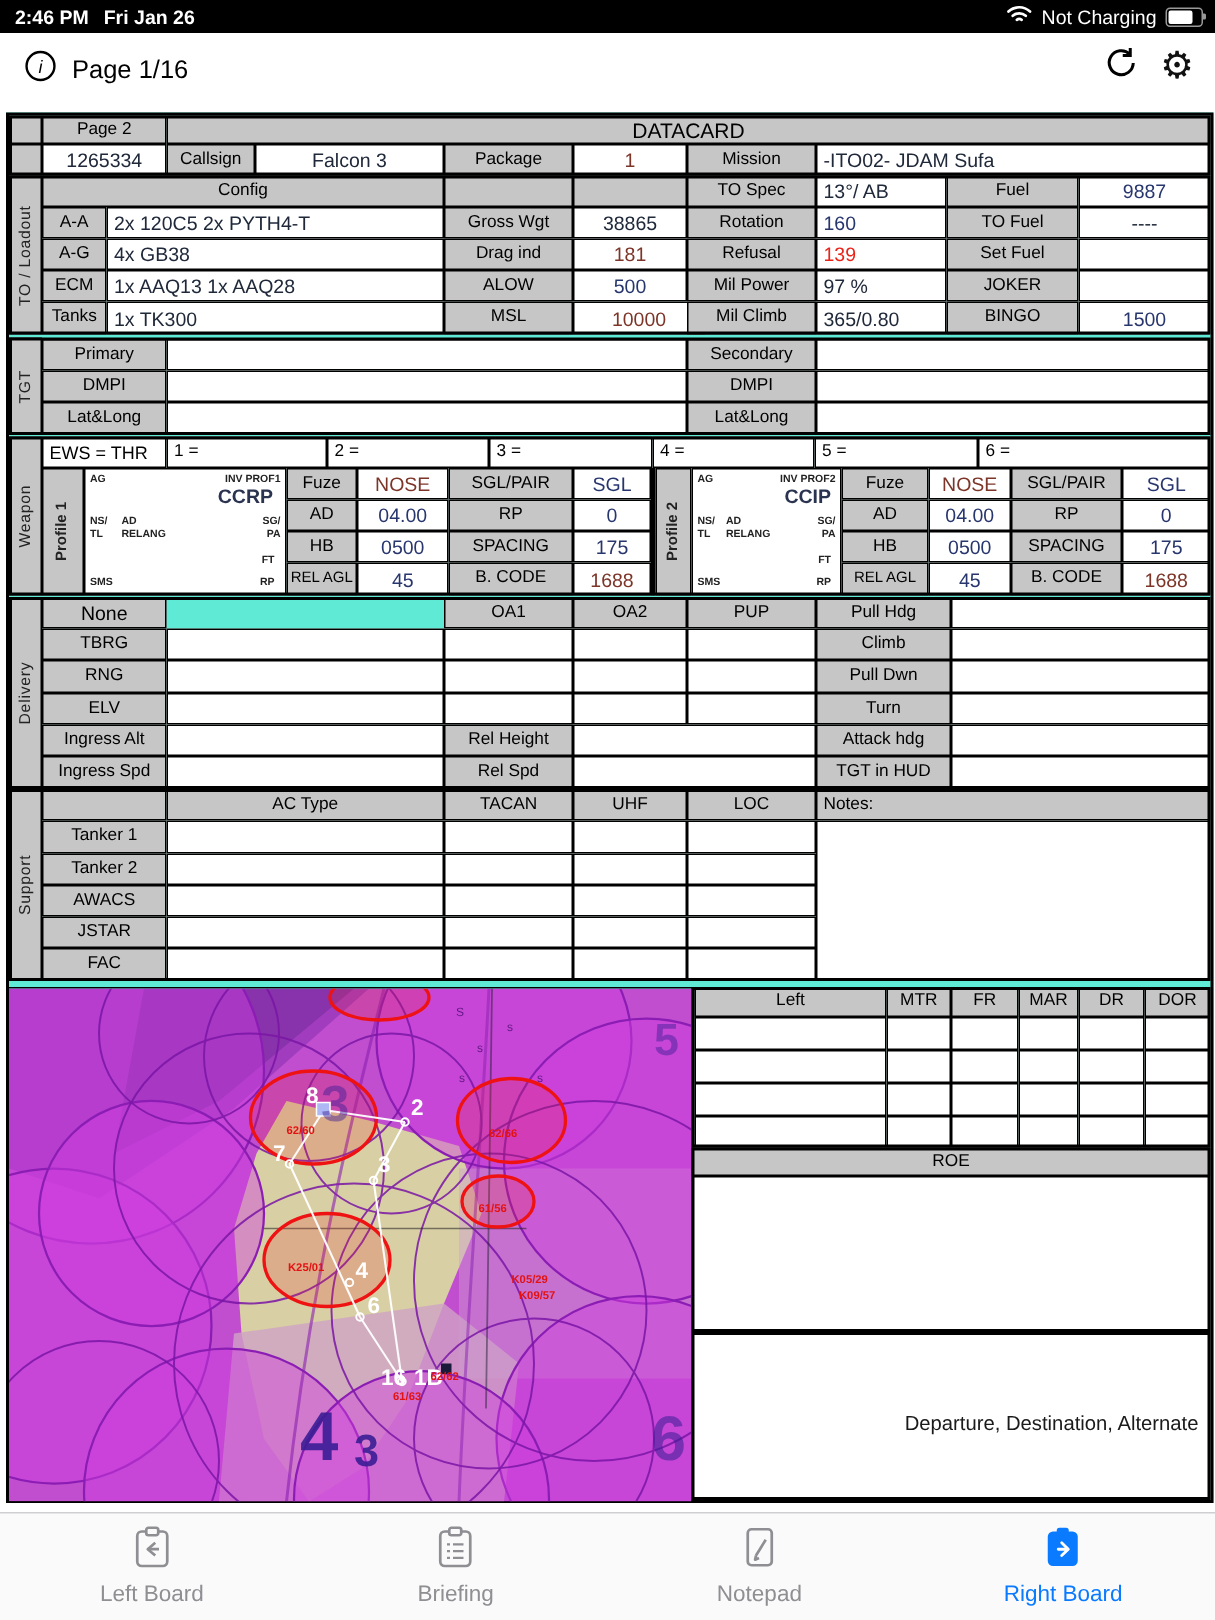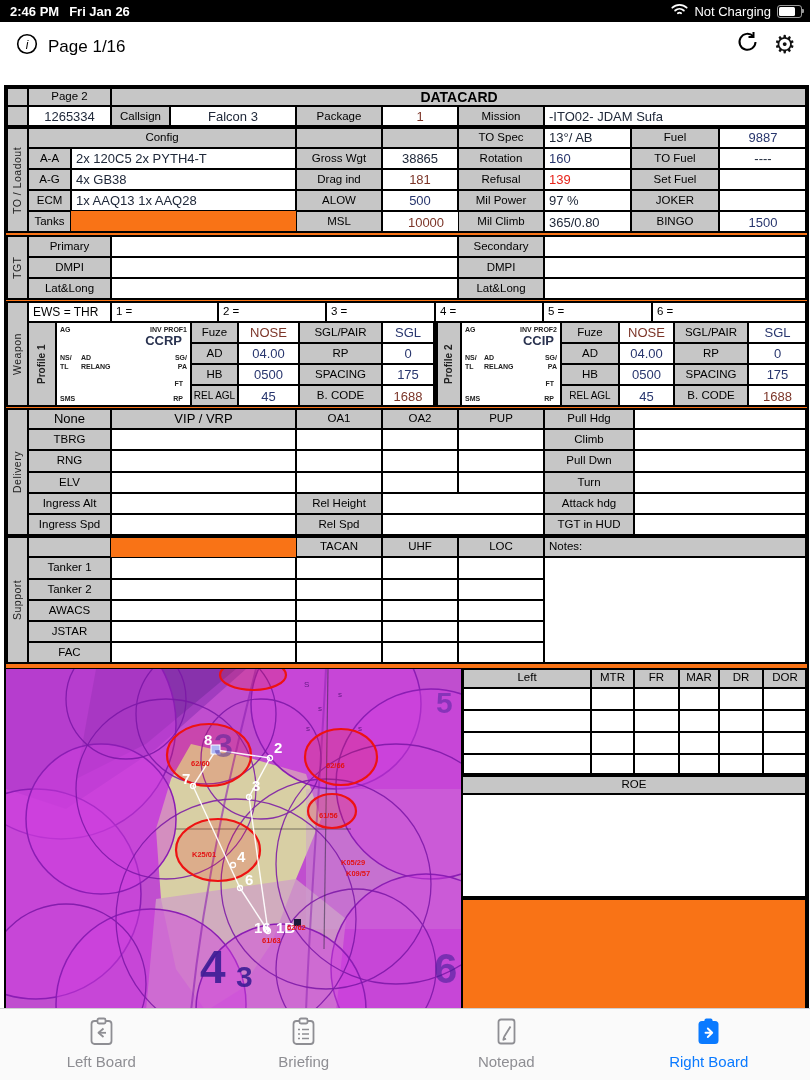--- a/index.html
+++ b/index.html
@@ -11,26 +11,26 @@
   .batt{width:23px;height:11px;border:1px solid rgba(255,255,255,.6);border-radius:3px;position:relative;}
   .batt i{position:absolute;left:1px;top:1px;bottom:1px;width:16px;background:#fff;border-radius:1.5px;}
   .batt:after{content:"";position:absolute;right:-3px;top:3px;width:2px;height:4px;background:rgba(255,255,255,.6);border-radius:0 1px 1px 0;}
   
   #apphead{position:absolute;left:0;top:22px;width:810px;height:52px;background:#fff;}
   #apphead .lft{position:absolute;left:16px;top:11px;display:flex;align-items:center;gap:10px;font-size:17px;color:#000;}
   #apphead .title{position:absolute;left:0;right:0;top:10px;text-align:center;font-size:20px;font-weight:bold;color:#000;}
   #apphead .rgt{position:absolute;right:14px;top:8px;display:flex;align-items:center;gap:14px;}
   .gear{font-size:25px;line-height:1;color:#111;}
   
-  #board{position:absolute;left:4px;top:85px;width:801px;height:923px;border:2px solid #000;background:#f97316;box-sizing:content-box;text-align:right;}
+  #board{position:absolute;left:4px;top:75px;width:801px;height:923px;border:2px solid #000;background:#5eead4;box-sizing:content-box;text-align:right;}
   .c{position:absolute;box-sizing:border-box;border:1px solid #000;display:flex;align-items:center;justify-content:center;font-size:11.5px;line-height:1;color:#000;overflow:hidden;white-space:nowrap;}
   .g{background:#c6c6c6;}
   .w{background:#fff;}
   .l{justify-content:flex-start;padding-left:4px;}
-  .b{font-weight:bold;}
+  .b{font-weight:normal;}
   .navy{color:#28366e;font-size:13px;}
   .mar{color:#7c3528;font-size:13px;}
   .red{color:#e8241a;font-size:13px;}
   .dk{color:#20293a;font-size:13px;}
   .vlab{writing-mode:vertical-rl;transform:rotate(180deg);font-size:10.5px;color:#222;letter-spacing:.5px;}
   .vlab2{writing-mode:vertical-rl;transform:rotate(180deg);font-size:10px;color:#222;font-weight:bold;}
   .sect{position:absolute;border:2px solid #000;pointer-events:none;background:transparent;}
   .t{position:absolute;font-weight:bold;font-size:7px;color:#222;}
   .mode{position:absolute;font-weight:bold;font-size:13px;color:#2a3350;}
   .dep{position:absolute;box-sizing:border-box;border:1px solid #000;background:#fff;padding:5px 7px;font-size:13.5px;color:#1a1a1a;line-height:22px;white-space:pre;}
@@ -135,20 +135,21 @@
     <div class="c g" style="left:22px;top:103px;width:43px;height:21px">ECM</div>
     <div class="c w dk l" style="left:65px;top:103px;width:225px;height:21px">1x AAQ13 1x AAQ28</div>
     <div class="c g" style="left:290px;top:103px;width:86px;height:21px">ALOW</div>
     <div class="c w navy" style="left:376px;top:103px;width:76px;height:21px">500</div>
     <div class="c g" style="left:452px;top:103px;width:86px;height:21px">Mil Power</div>
     <div class="c w dk l" style="left:538px;top:103px;width:87px;height:21px">97 %</div>
     <div class="c g" style="left:625px;top:103px;width:88px;height:21px">JOKER</div>
     <div class="c w dk" style="left:713px;top:103px;width:88px;height:21px"></div>
 
     <div class="c g" style="left:22px;top:124px;width:43px;height:22px">Tanks</div>
+    <div class="c w dk l" style="left:65px;top:124px;width:225px;height:22px">1x TK300</div>
     <div class="c g" style="left:290px;top:124px;width:86px;height:22px">MSL</div>
     <div class="c w mar" style="left:376px;top:124px;width:88px;height:22px">10000</div>
     <div class="c g" style="left:452px;top:124px;width:86px;height:22px">Mil Climb</div>
     <div class="c w dk l" style="left:538px;top:124px;width:87px;height:22px">365/0.80</div>
     <div class="c g" style="left:625px;top:124px;width:88px;height:22px">BINGO</div>
     <div class="c w navy" style="left:713px;top:124px;width:88px;height:22px">1500</div>
 
     <div class="c g" style="left:22px;top:149px;width:83px;height:21px">Primary</div>
     <div class="c w" style="left:105px;top:149px;width:347px;height:21px"></div>
     <div class="c g" style="left:452px;top:149px;width:86px;height:21px">Secondary</div>
@@ -229,21 +230,20 @@
     <div class="c g" style="left:555px;top:277px;width:58px;height:21px">HB</div>
     <div class="c w navy" style="left:613px;top:277px;width:55px;height:21px">0500</div>
     <div class="c g" style="left:668px;top:277px;width:74px;height:21px">SPACING</div>
     <div class="c w navy" style="left:742px;top:277px;width:59px;height:21px">175</div>
     <div class="c g" style="left:555px;top:298px;width:58px;height:22px;font-size:10px">REL AGL</div>
     <div class="c w navy" style="left:613px;top:298px;width:55px;height:22px">45</div>
     <div class="c g" style="left:668px;top:298px;width:74px;height:22px">B. CODE</div>
     <div class="c w mar" style="left:742px;top:298px;width:59px;height:22px">1688</div>
 
     <div class="c g" style="left:22px;top:321px;width:83px;height:21px;font-size:13px">None</div>
-    <div class="c g" style="left:105px;top:321px;width:185px;height:21px;font-size:13px">VIP / VRP</div>
     <div class="c g" style="left:290px;top:321px;width:86px;height:21px">OA1</div>
     <div class="c g" style="left:376px;top:321px;width:76px;height:21px">OA2</div>
     <div class="c g" style="left:452px;top:321px;width:86px;height:21px">PUP</div>
     <div class="c g" style="left:538px;top:321px;width:90px;height:21px">Pull Hdg</div>
     <div class="c w" style="left:628px;top:321px;width:173px;height:21px"></div>
 
     <div class="c g" style="left:22px;top:342px;width:83px;height:21px">TBRG</div>
     <div class="c w" style="left:105px;top:342px;width:185px;height:21px"></div>
     <div class="c w" style="left:290px;top:342px;width:86px;height:21px"></div>
     <div class="c w" style="left:376px;top:342px;width:76px;height:21px"></div>
@@ -275,20 +275,21 @@
     <div class="c w" style="left:628px;top:406px;width:173px;height:21px"></div>
 
     <div class="c g" style="left:22px;top:427px;width:83px;height:22px">Ingress Spd</div>
     <div class="c w" style="left:105px;top:427px;width:185px;height:22px"></div>
     <div class="c g" style="left:290px;top:427px;width:86px;height:22px">Rel Spd</div>
     <div class="c w" style="left:376px;top:427px;width:162px;height:22px"></div>
     <div class="c g" style="left:538px;top:427px;width:90px;height:22px">TGT in HUD</div>
     <div class="c w" style="left:628px;top:427px;width:173px;height:22px"></div>
 
     <div class="c g" style="left:22px;top:449px;width:83px;height:21px"></div>
+    <div class="c g" style="left:105px;top:449px;width:185px;height:21px">AC Type</div>
     <div class="c g" style="left:290px;top:449px;width:86px;height:21px">TACAN</div>
     <div class="c g" style="left:376px;top:449px;width:76px;height:21px">UHF</div>
     <div class="c g" style="left:452px;top:449px;width:86px;height:21px">LOC</div>
     <div class="c g l" style="left:538px;top:449px;width:263px;height:21px">Notes:</div>
     <div class="c w" style="left:538px;top:470px;width:263px;height:107px"></div>
 
     <div class="c g" style="left:22px;top:470px;width:83px;height:22px">Tanker 1</div>
     <div class="c w" style="left:105px;top:470px;width:185px;height:22px"></div>
     <div class="c w" style="left:290px;top:470px;width:86px;height:22px"></div>
     <div class="c w" style="left:376px;top:470px;width:76px;height:22px"></div>
@@ -436,20 +437,25 @@
     <div class="c w" style="left:457px;top:667px;width:128px;height:21px"></div>
     <div class="c w" style="left:585px;top:667px;width:43px;height:21px"></div>
     <div class="c w" style="left:628px;top:667px;width:45px;height:21px"></div>
     <div class="c w" style="left:673px;top:667px;width:40px;height:21px"></div>
     <div class="c w" style="left:713px;top:667px;width:44px;height:21px"></div>
     <div class="c w" style="left:757px;top:667px;width:44px;height:21px"></div>
 
     <div class="c g" style="left:455px;top:688px;width:346px;height:19px">ROE</div>
     <div class="c w" style="left:455px;top:707px;width:346px;height:104px"></div>
 
+    <div class="dep" style="left:455px;top:811px;width:346px;height:112px">
+      <div>Departure, Destination, Alternate</div>
+      <div>ATIS: 119.200  119.200  129.975</div>
+      <div>TWR: 341.000  341.000  340.500</div>
+    </div>
 
     <div class="sect" style="left:0px;top:0px;width:797px;height:36px"></div>
     <div class="sect" style="left:0px;top:40px;width:797px;height:102px"></div>
     <div class="sect" style="left:0px;top:148px;width:797px;height:61px"></div>
     <div class="sect" style="left:0px;top:214px;width:797px;height:102px"></div>
     <div class="sect" style="left:0px;top:321px;width:797px;height:124px"></div>
     <div class="sect" style="left:0px;top:449px;width:797px;height:124px"></div>
     <div class="sect" style="left:455px;top:581px;width:342px;height:103px"></div>
     <div class="sect" style="left:455px;top:688px;width:342px;height:119px"></div>
     <div class="sect" style="left:455px;top:811px;width:342px;height:108px"></div>

